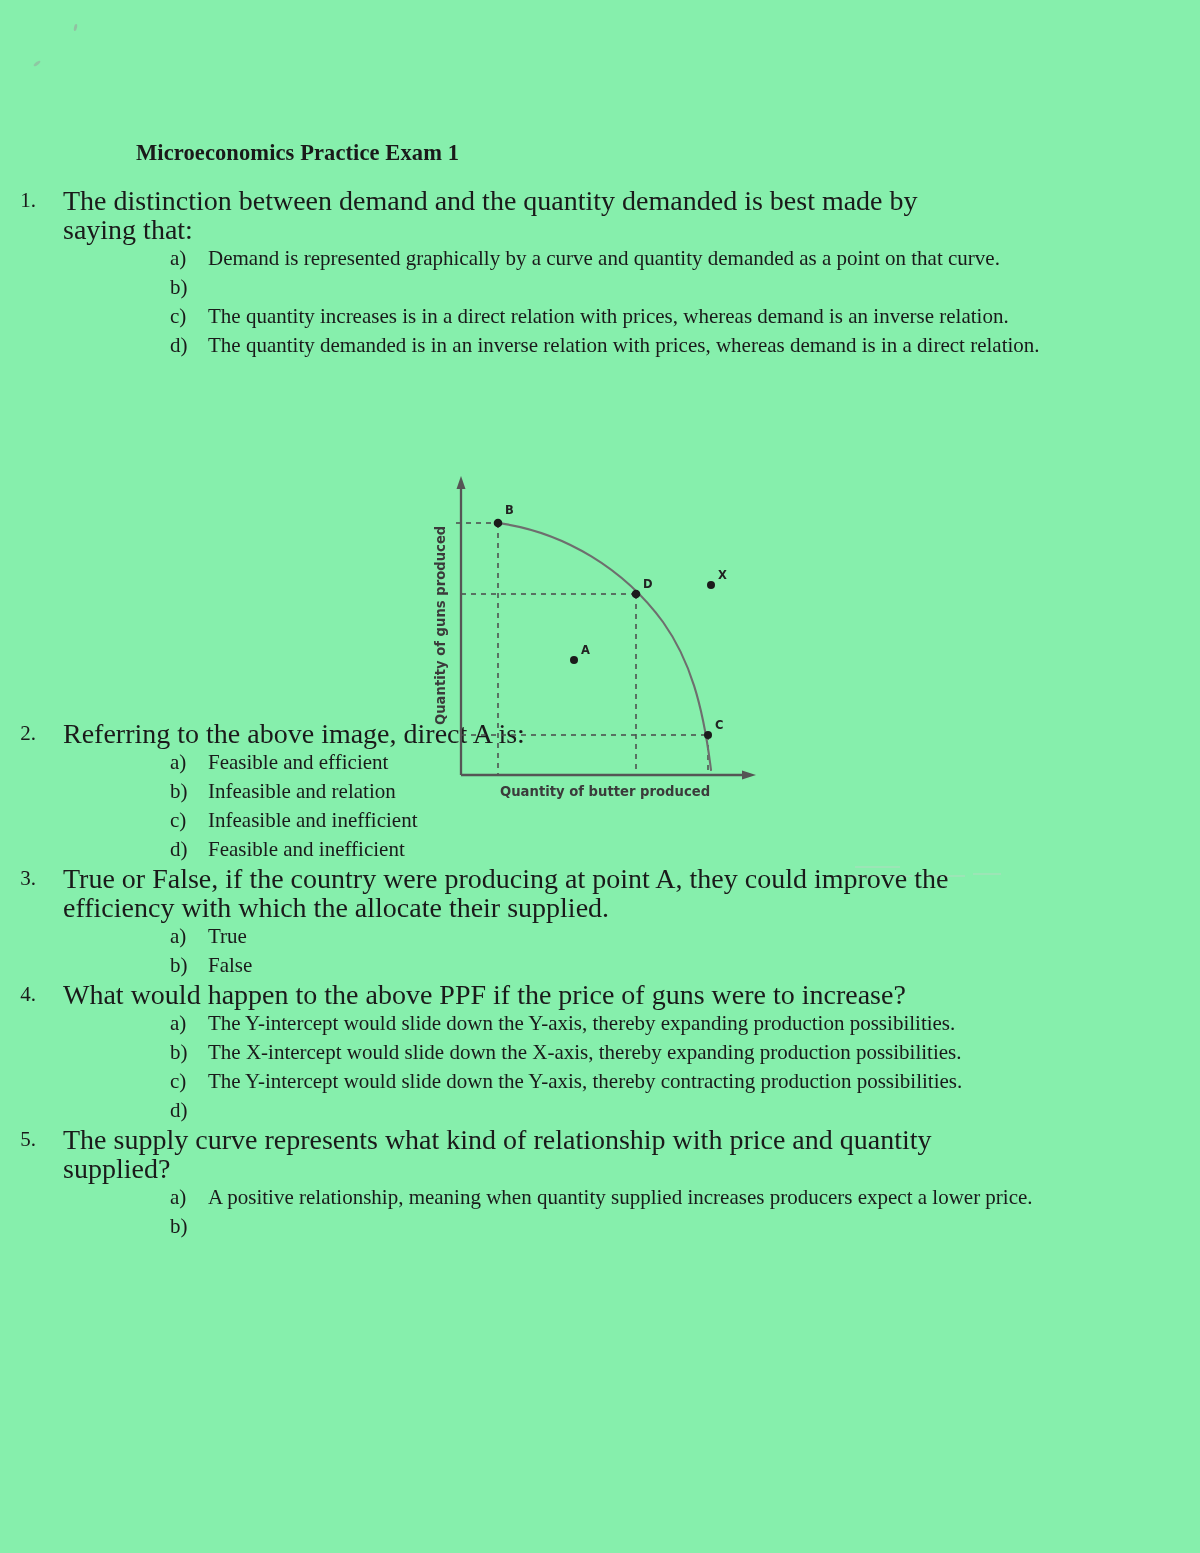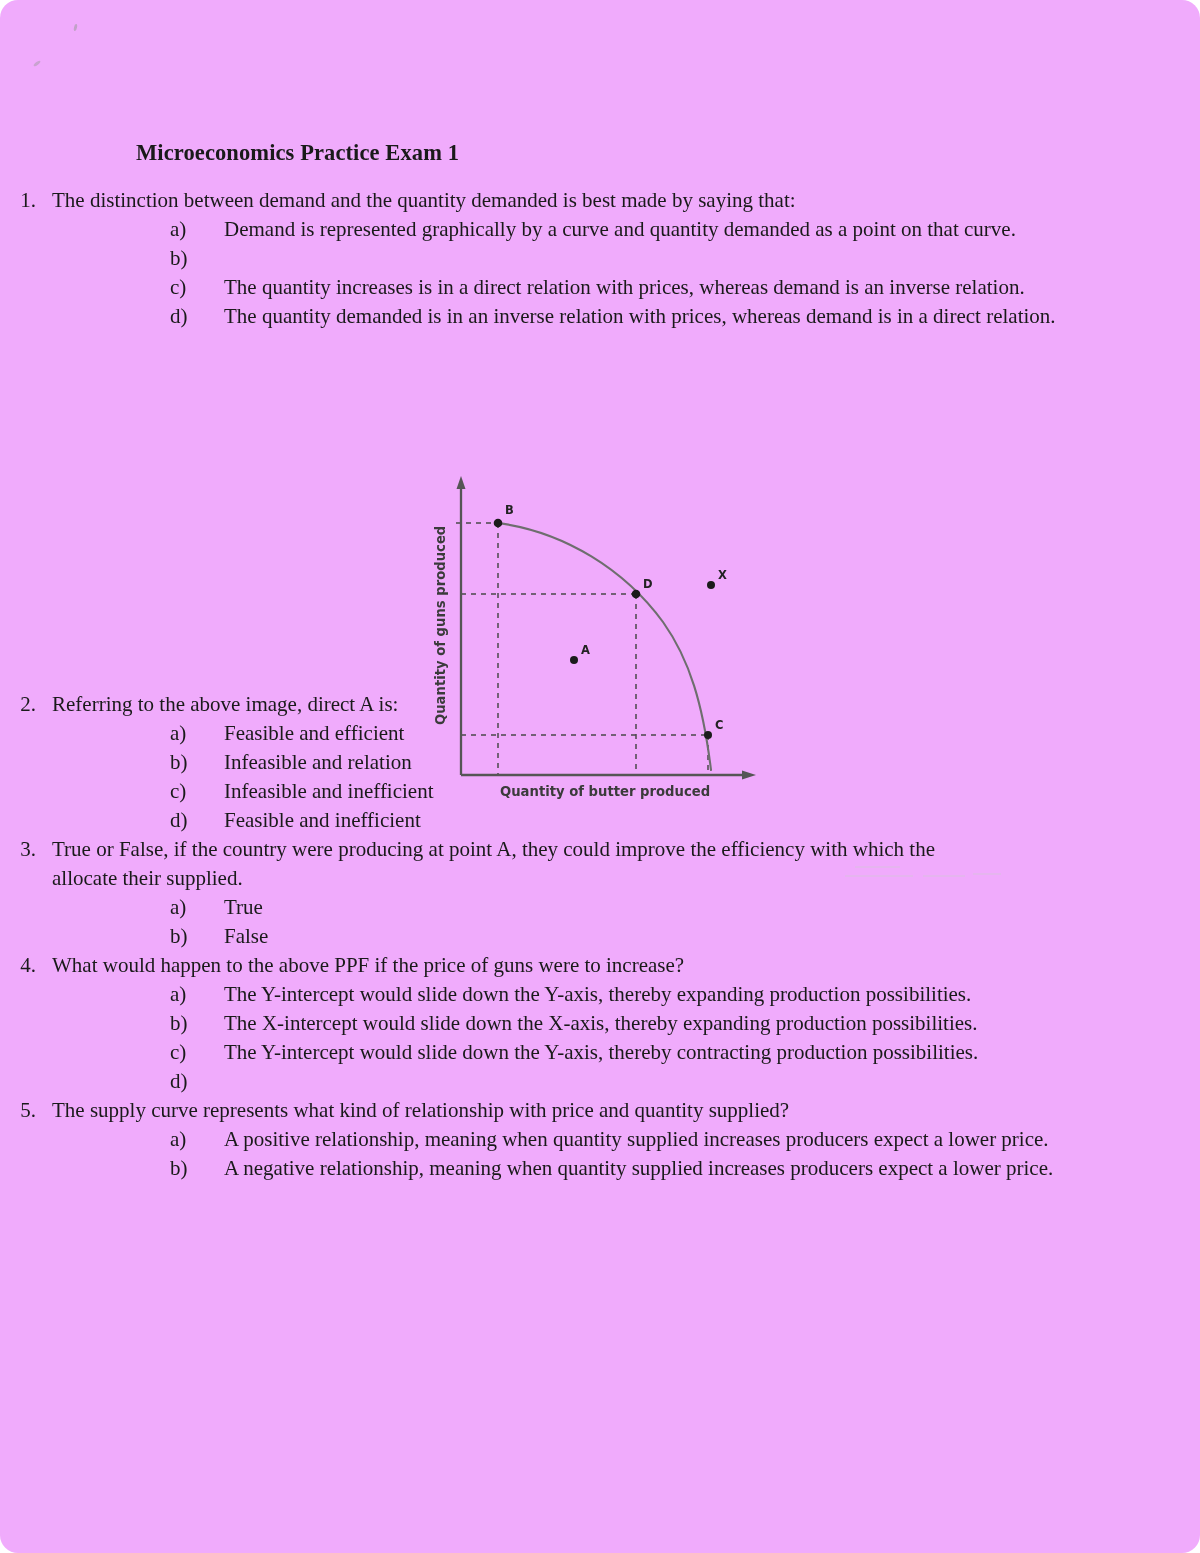--- a/index.html
+++ b/index.html
@@ -9,23 +9,22 @@
     background: #ffffff;
   }
   body {
     font-family: "Liberation Serif", "DejaVu Serif", serif;
     color: #1a1a1a;
   }
   #page {
     position: relative;
     width: 1200px;
     height: 1553px;
-    background: #f0abfc;
+    background: #86efac;
     overflow: hidden;
-    border-radius: 18px;
   }
 
   
   .speck {
     position: absolute;
     background: #9a9a9a;
     border-radius: 50%;
     opacity: .55;
   }
   .speck-a { left: 74px;  top: 24px;  width: 3px;  height: 7px;  transform: rotate(12deg); }
@@ -71,39 +70,39 @@
     align-items: flex-start;
   }
   .qnum {
     width: 36px;
     text-align: right;
     flex: 0 0 36px;
     font-size: 21px;
     line-height: 29px;
   }
   .qtext {
-    margin-left: 16px;
-    font-size: 21px;
+    margin-left: 27px;
+    font-size: 28px;
     line-height: 29px;
     max-width: 898px;
   }
 
   .orow {
     display: flex;
     align-items: flex-start;
   }
   .oletter {
     width: 30px;
     flex: 0 0 30px;
     margin-left: 170px;
     font-size: 21px;
     line-height: 29px;
   }
   .otext {
-    margin-left: 24px;
+    margin-left: 8px;
     font-size: 21px;
     line-height: 29px;
     max-width: 868px;
   }
 
   
   .wide .otext { max-width: 905px; }
 
   
   .figure {
@@ -233,21 +232,20 @@
       <div class="qrow">
         <div class="qnum">5.</div>
         <div class="qtext">The supply curve represents what kind of relationship with price and quantity supplied?</div>
       </div>
       <div class="orow">
         <div class="oletter">a)</div>
         <div class="otext">A positive relationship, meaning when quantity supplied increases producers expect a lower price.</div>
       </div>
       <div class="orow">
         <div class="oletter">b)</div>
-        <div class="otext">A negative relationship, meaning when quantity supplied increases producers expect a lower price.</div>
       </div>
     </div>
 
   </div>
 
   <div class="figure">
     <svg width="370" height="350" viewBox="0 0 370 350">
 
       <g stroke="#4a4a4a" stroke-width="1.5" stroke-dasharray="5,5" fill="none">
 

